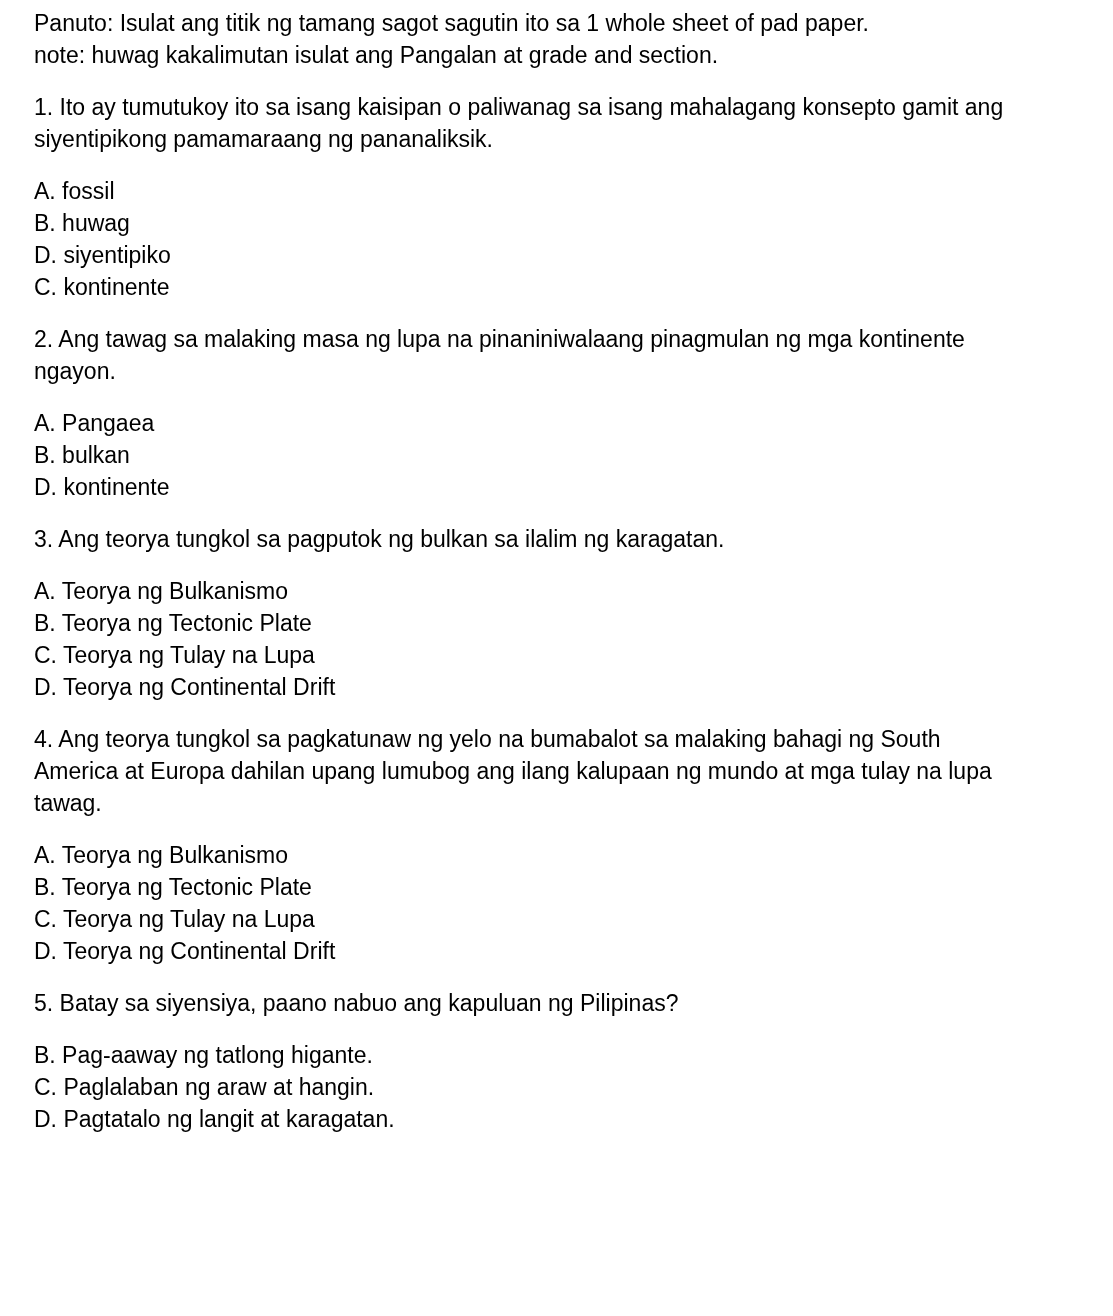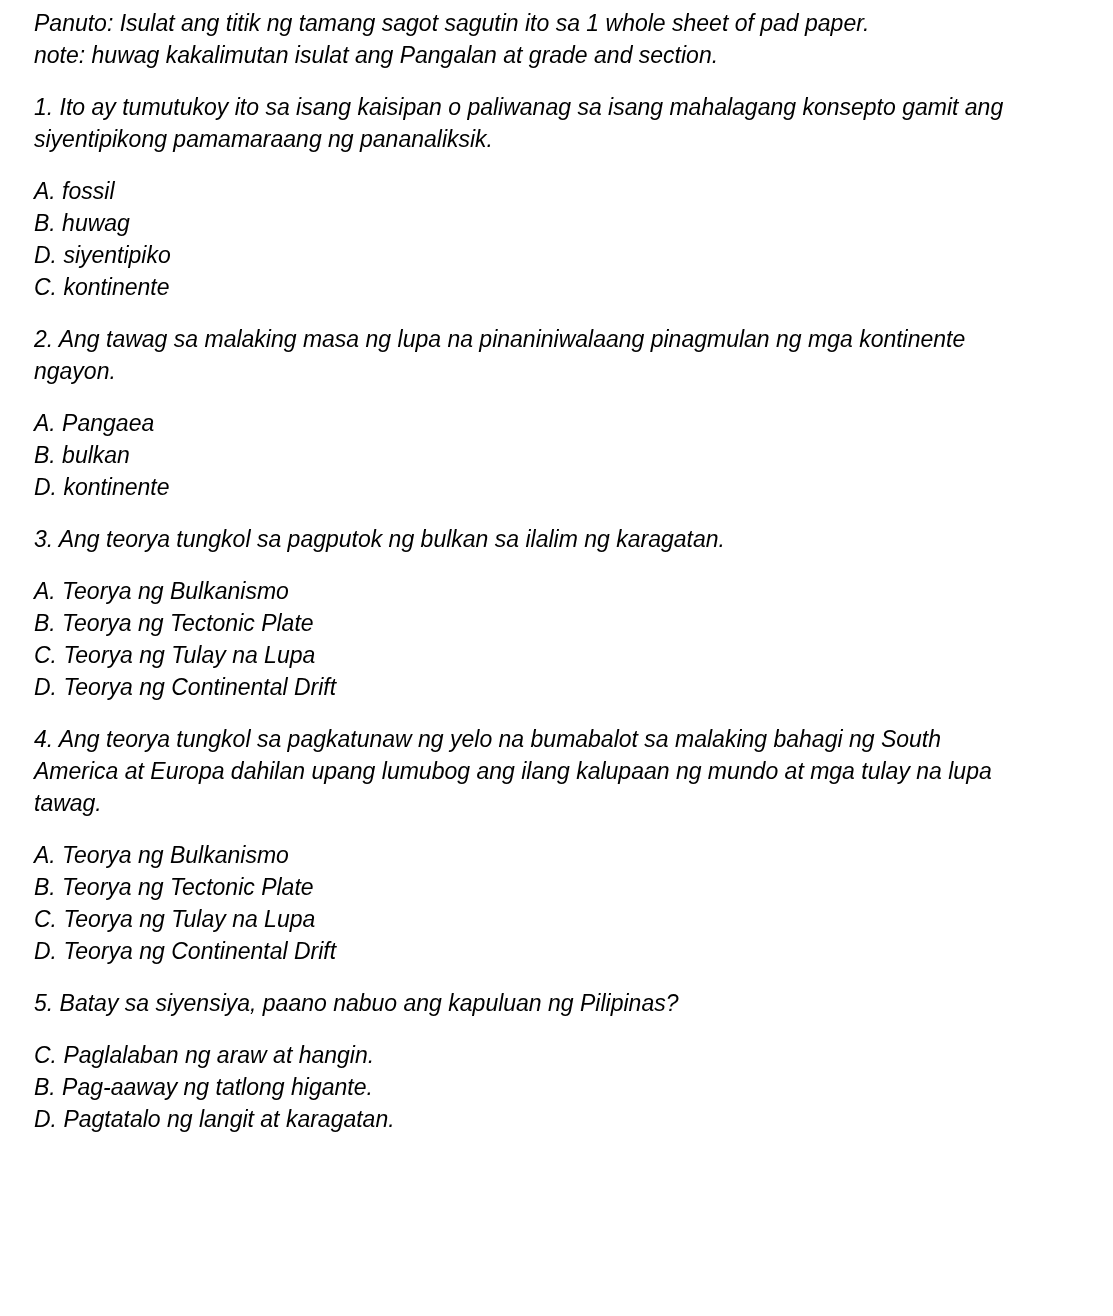--- a/index.html
+++ b/index.html
@@ -18,21 +18,20 @@
     -webkit-font-smoothing: antialiased;
   }
   #doc {
     padding: 7px 0 0 34px;
   }
   .block {
     margin: 0 0 20px 0;
   }
   .line {
     white-space: nowrap; 
-    font-style: italic;
   }
 </style>
 </head>
 <body>
 
 <div id="doc">
     <div class="block">
       <div class="line">Panuto: Isulat ang titik ng tamang sagot sagutin ito sa 1 whole sheet of pad paper.</div>
       <div class="line">note: huwag kakalimutan isulat ang Pangalan at grade and section.</div>
     </div>
@@ -72,17 +71,17 @@
     <div class="block">
       <div class="line">A. Teorya ng Bulkanismo</div>
       <div class="line">B. Teorya ng Tectonic Plate</div>
       <div class="line">C. Teorya ng Tulay na Lupa</div>
       <div class="line">D. Teorya ng Continental Drift</div>
     </div>
     <div class="block">
       <div class="line">5. Batay sa siyensiya, paano nabuo ang kapuluan ng Pilipinas?</div>
     </div>
     <div class="block">
+      <div class="line">B. Pag-aaway ng tatlong higante.</div>
       <div class="line">C. Paglalaban ng araw at hangin.</div>
-      <div class="line">B. Pag-aaway ng tatlong higante.</div>
       <div class="line">D. Pagtatalo ng langit at karagatan.</div>
     </div>
   </div>
 
 </body></html>

